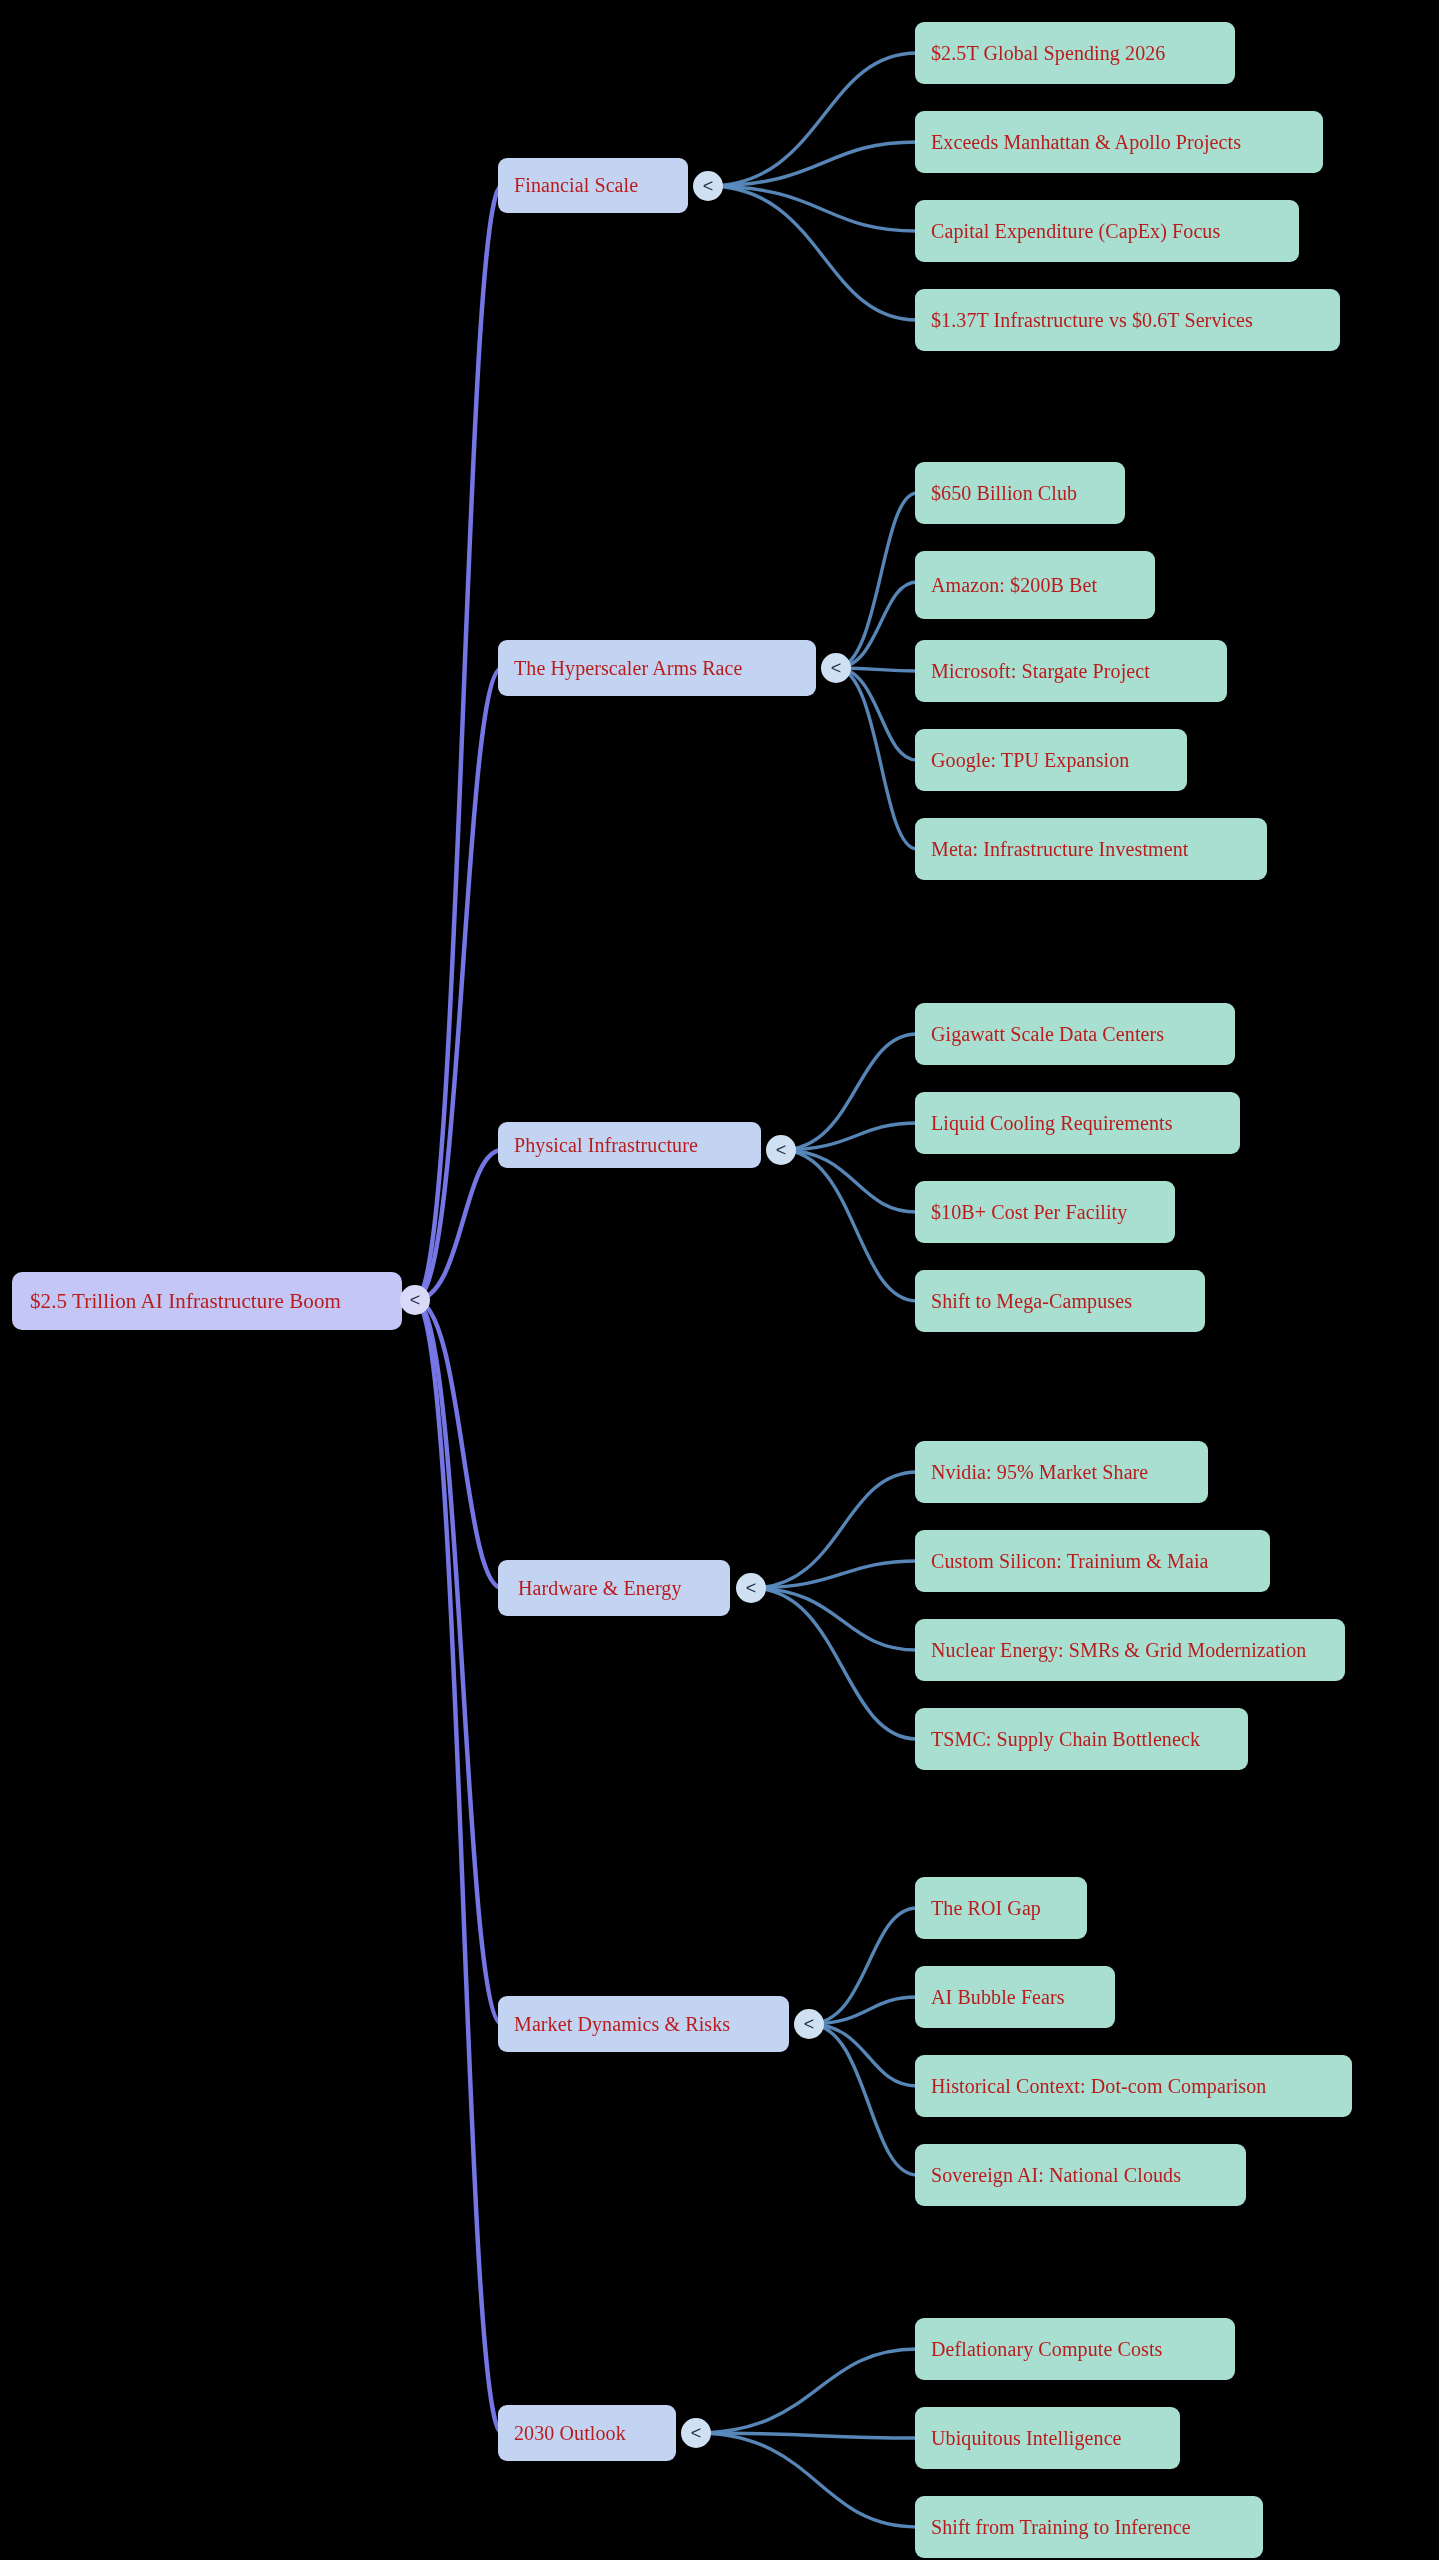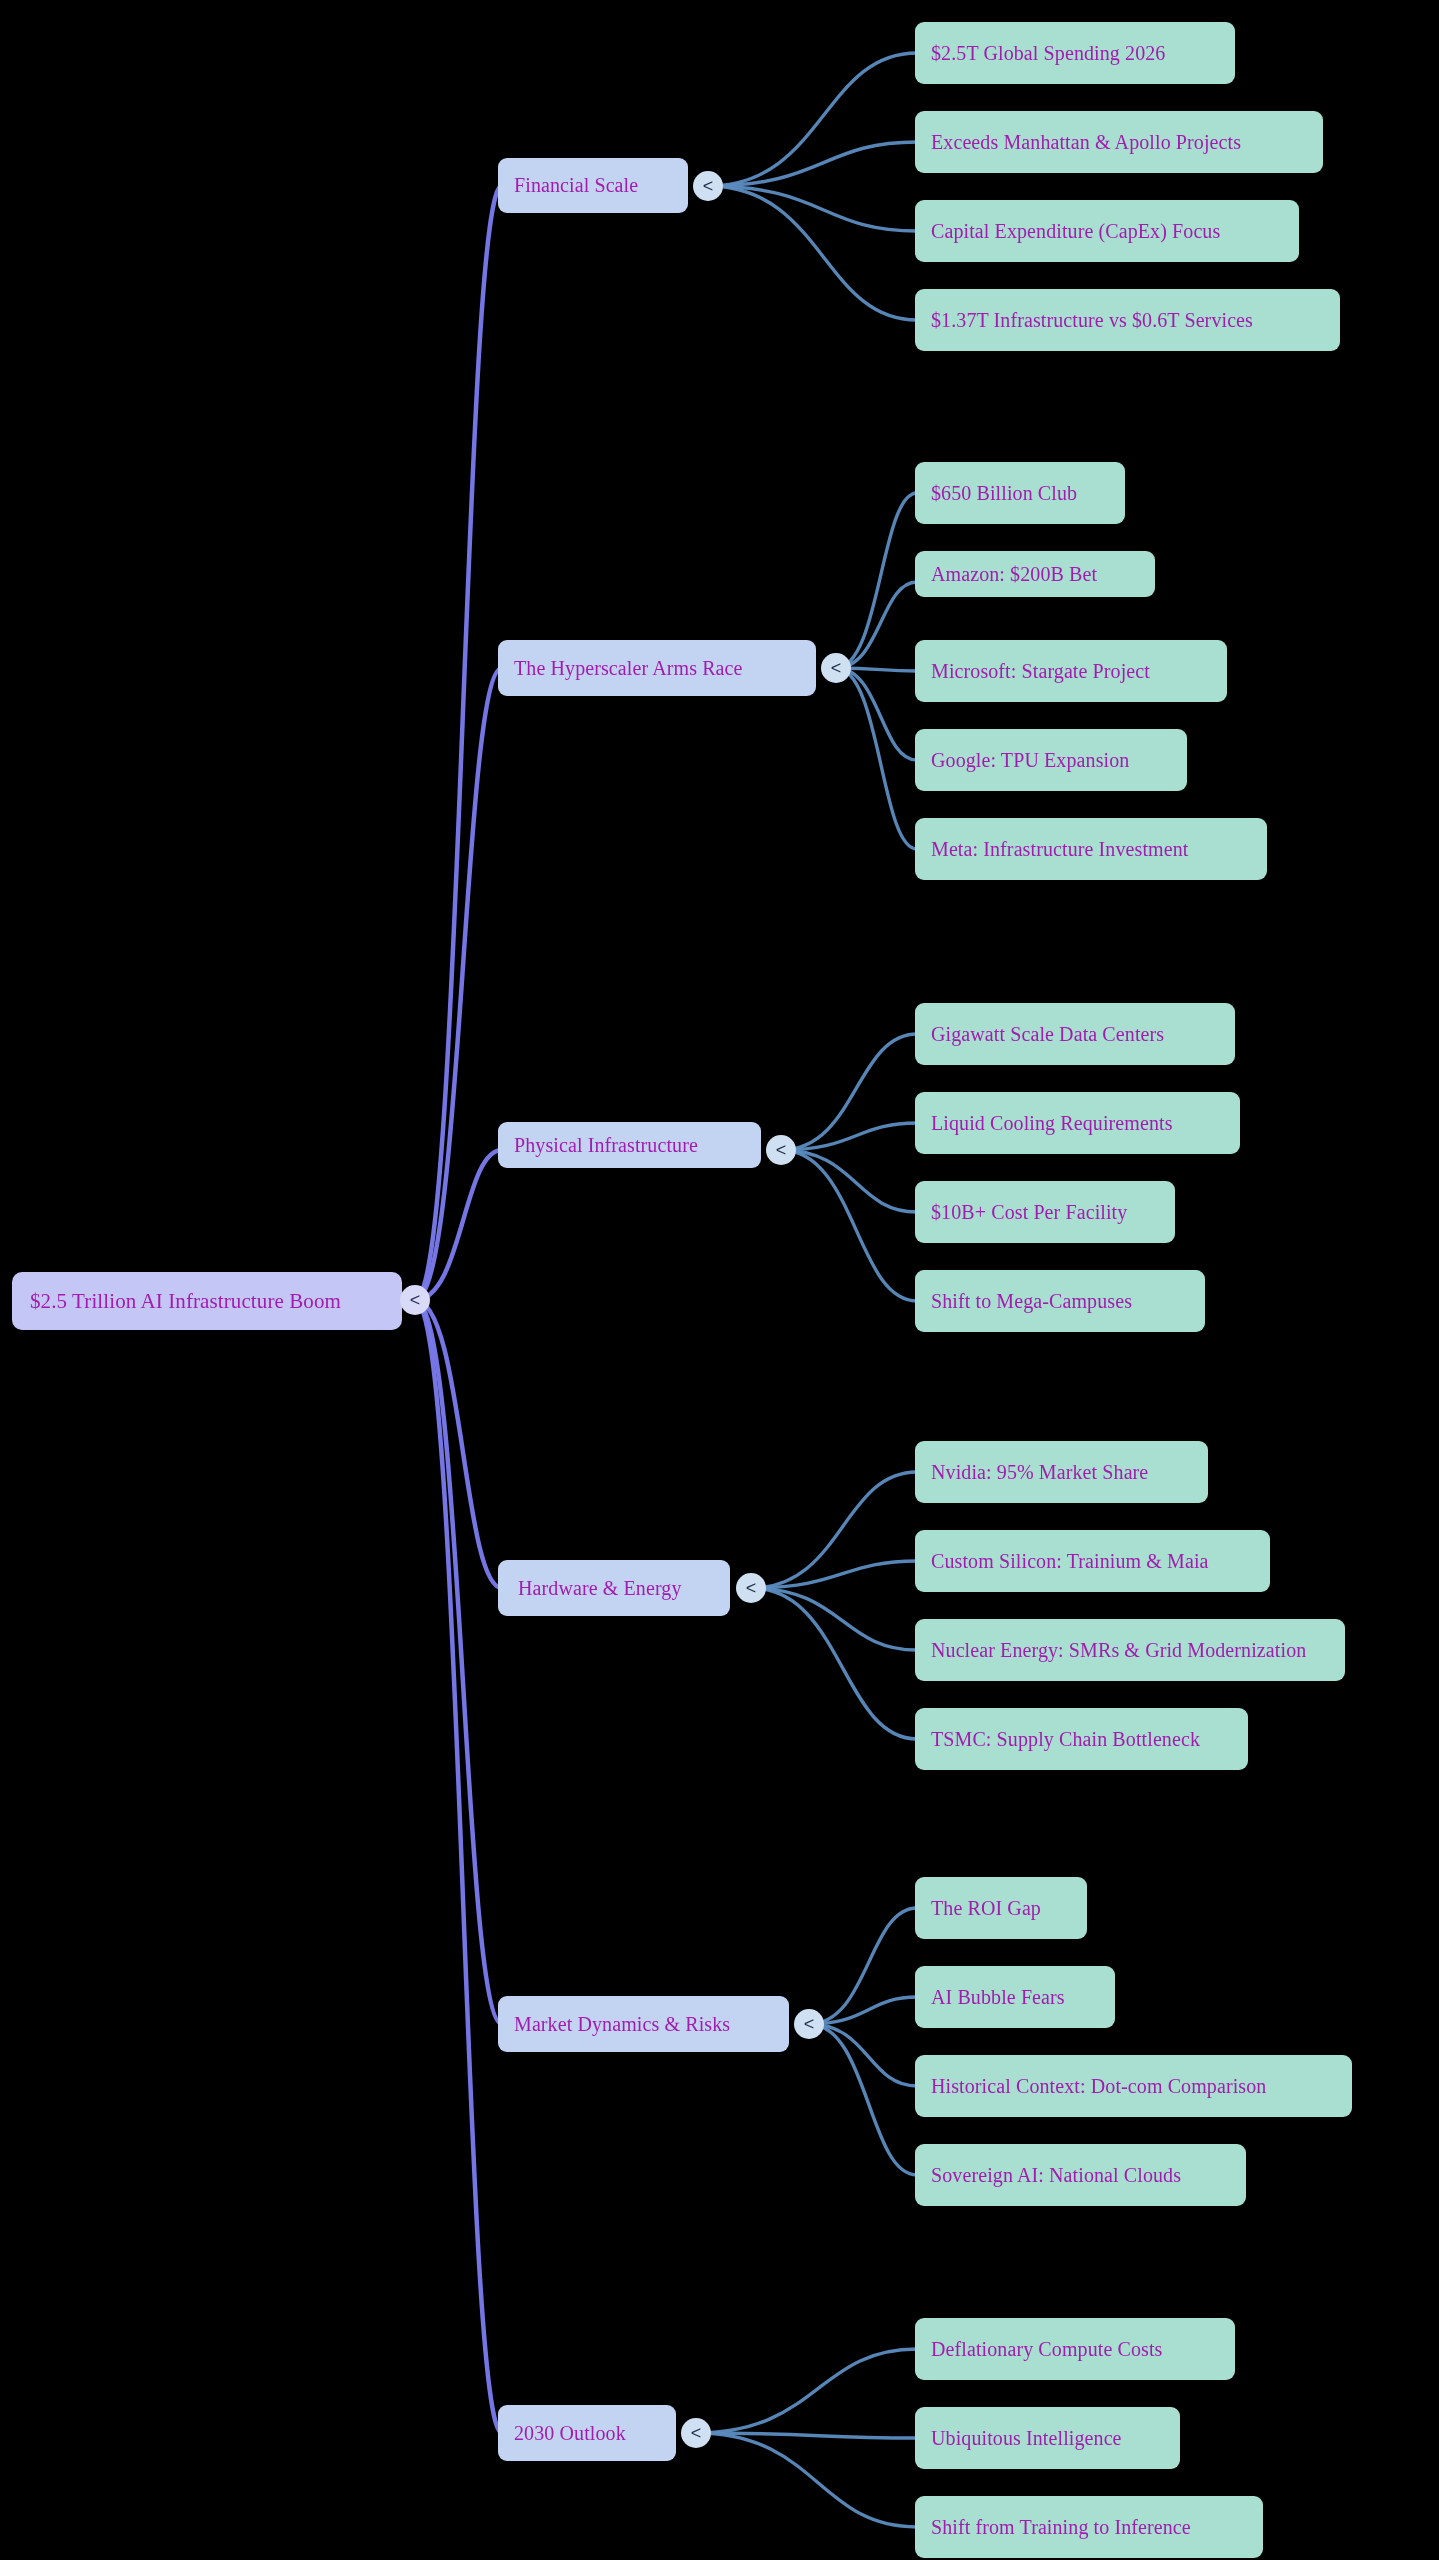--- a/index.html
+++ b/index.html
@@ -12,21 +12,21 @@
     overflow:hidden;
     font-family:"Liberation Serif","DejaVu Serif",serif;
   }
   #edges{position:absolute;left:0;top:0;width:1439px;height:2560px;}
   .node{
     position:absolute;
     box-sizing:border-box;
     display:flex;
     align-items:center;
     border-radius:9px;
-    color:#a21caf;
+    color:#b91c1c;
     white-space:nowrap;
     letter-spacing:.1px;
   }
   .node span{pointer-events:none;}
   .node-root{
     background:#c4c6f5;
     font-size:21px;
     padding:0 18px;
     border-radius:10px;
   }
@@ -111,21 +111,21 @@
       </div>
       <div class="node node-branch" style="left: 498px; top: 640px; width: 318px; height: 56px;">
         <span>The Hyperscaler Arms Race</span>
       </div>
       <div class="toggle toggle-branch" style="left: 821px; top: 653px;">
         <span>&lt;</span>
       </div>
       <div class="node node-leaf" style="left: 915px; top: 462px; width: 210px; height: 62px;">
         <span>$650 Billion Club</span>
       </div>
-      <div class="node node-leaf" style="left: 915px; top: 551px; width: 240px; height: 46px;">
+      <div class="node node-leaf" style="left: 915px; top: 551px; width: 240px; height: 68px;">
         <span>Amazon: $200B Bet</span>
       </div>
       <div class="node node-leaf" style="left: 915px; top: 640px; width: 312px; height: 62px;">
         <span>Microsoft: Stargate Project</span>
       </div>
       <div class="node node-leaf" style="left: 915px; top: 729px; width: 272px; height: 62px;">
         <span>Google: TPU Expansion</span>
       </div>
       <div class="node node-leaf" style="left: 915px; top: 818px; width: 352px; height: 62px;">
         <span>Meta: Infrastructure Investment</span>

